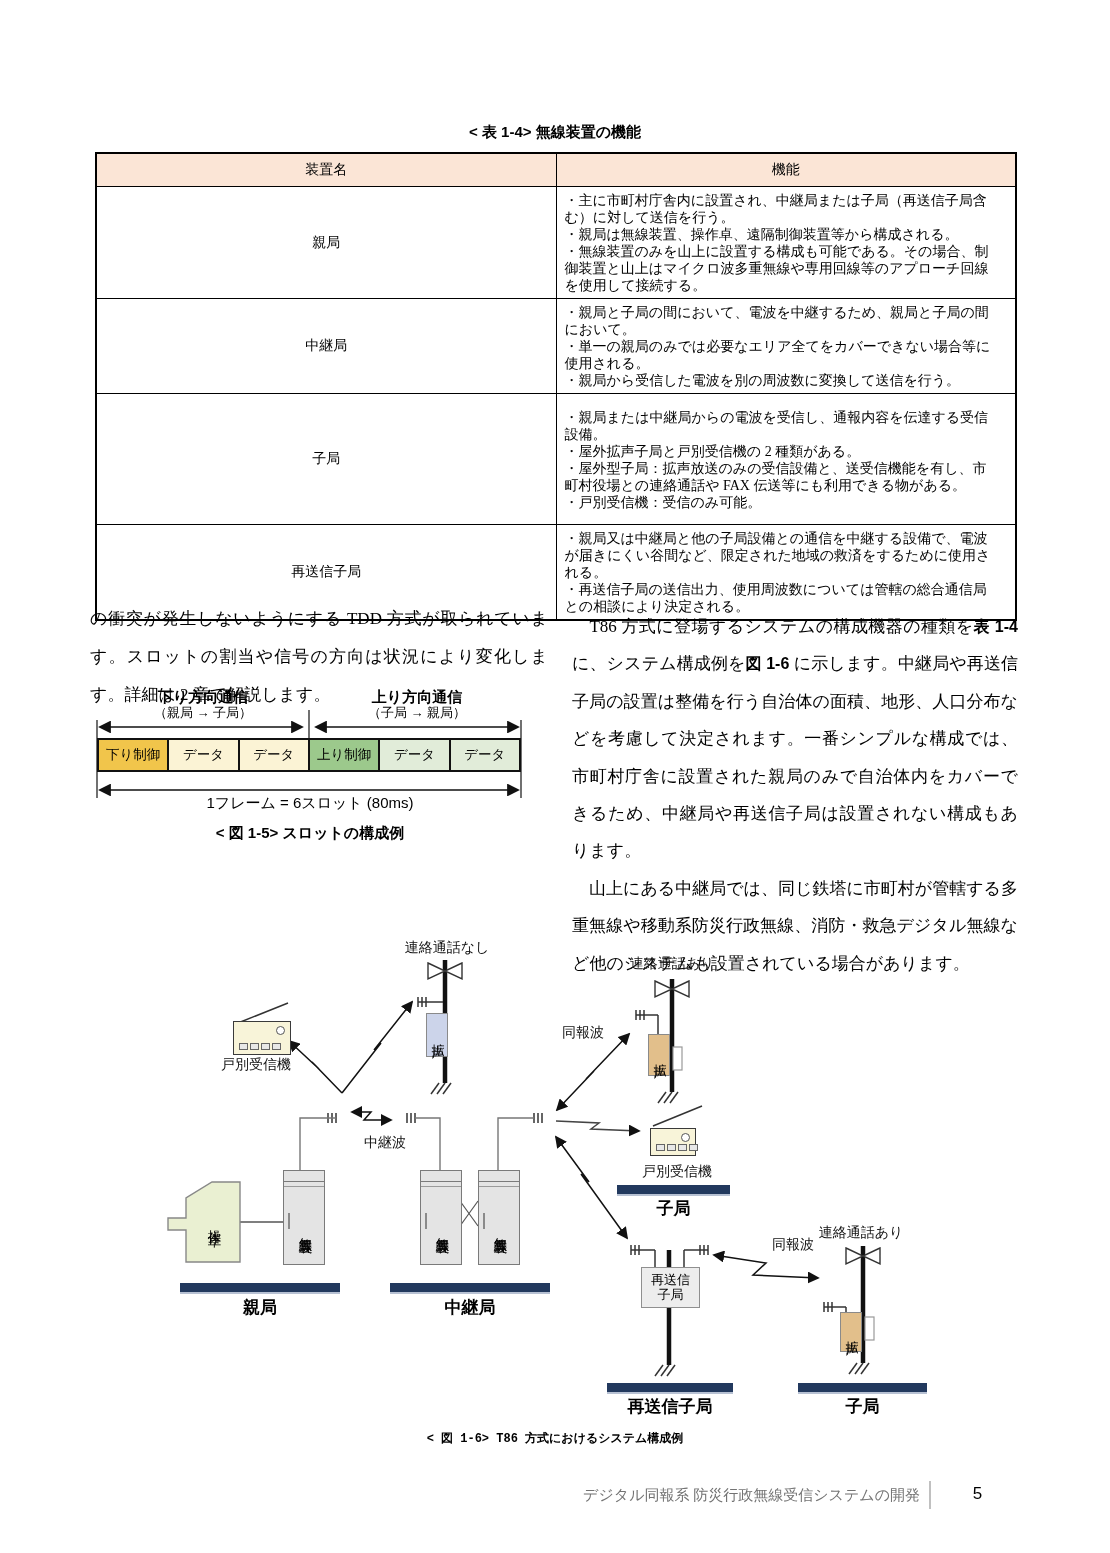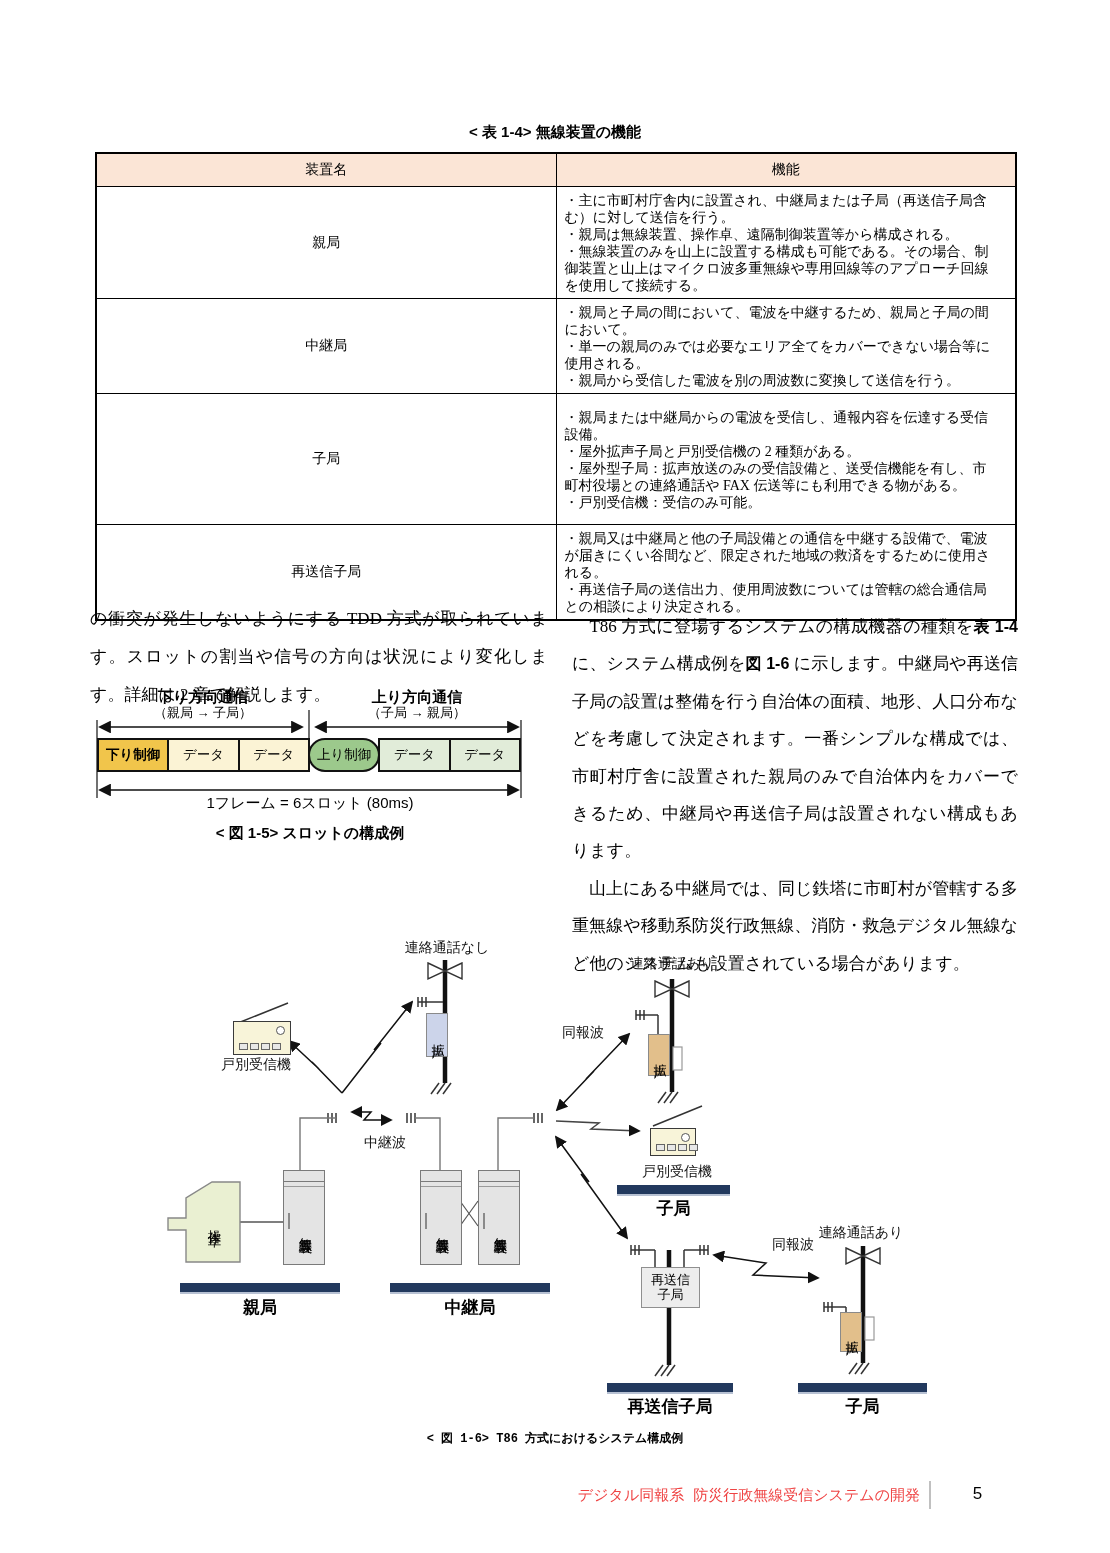--- a/index.html
+++ b/index.html
@@ -33,21 +33,21 @@
   .segb{font-family:var(--sans);font-weight:bold;font-size:16px;}
 
   
   .fig15{position:absolute;top:688px;left:92px;width:436px;height:172px;font-family:var(--sans);}
   .f15-lab{position:absolute;width:212px;text-align:center;font-size:15px;font-weight:bold;line-height:17px;}
   .f15-sub{font-weight:normal;font-size:13px;display:block;line-height:15px;}
   .f15-svg{position:absolute;left:0;top:20px;}
   .slots{position:absolute;left:5px;top:50px;width:424px;height:34px;display:flex;}
   .slot{flex:1 1 0;border:2px solid #111;margin-left:-2px;display:flex;align-items:center;
         justify-content:center;font-size:13.5px;white-space:nowrap;}
-  .slot:first-child{margin-left:0;font-weight:bold;}
+  .slot:first-child{margin-left:0;}
   .f15-frame{position:absolute;top:106px;left:0;width:436px;text-align:center;font-size:15px;}
   .f15-cap{position:absolute;top:136px;left:0;width:436px;text-align:center;font-size:15px;font-weight:bold;}
 
   
   .fig16{position:absolute;top:935px;left:90px;width:930px;height:530px;font-family:Liberation Mono, monospace;}
   .fig16 svg.underlay{position:absolute;left:0;top:0;}
   .f16-lab{position:absolute;text-align:center;font-size:14px;color:#111;}
   .f16-station{position:absolute;text-align:center;font-size:17px;font-weight:bold;}
   .bar{position:absolute;height:9px;background:var(--navy);border-bottom:2px solid #b7c1d3;}
   .vtext{writing-mode:vertical-rl;text-orientation:upright;letter-spacing:2px;}
@@ -67,21 +67,21 @@
   .recvbox .keys i{display:block;width:7px;height:5px;border:1px solid #666;background:#e8e8e8;}
   .retrans{position:absolute;left:551px;top:332px;width:57px;height:39px;background:#ededed;
            border:1.3px solid #8f8f8f;display:flex;flex-direction:column;align-items:center;
            justify-content:center;font-size:13px;line-height:15px;}
   .console-text{position:absolute;left:100px;top:252px;width:46px;height:70px;display:flex;
                 align-items:center;justify-content:center;font-size:13.5px;}
   .f16-cap{position:absolute;left:0;top:495px;width:930px;text-align:center;font-size:12px;font-weight:bold;}
 
   
   .footer-title{position:absolute;top:1486px;left:0;width:920px;text-align:right;
-                font-family:Liberation Mono, monospace;font-size:15px;color:#ef4444;}
+                font-family:Liberation Serif, serif;font-size:15px;color:#737373;}
   .footer-bar{position:absolute;top:1481px;left:929px;width:2px;height:28px;background:#c0c0c0;}
   .footer-num{position:absolute;top:1484px;left:955px;width:45px;text-align:center;
               font-family:var(--sans);font-size:17px;}
 </style>
 </head>
 <body>
 
 <div id="page">
 
   <div class="tbl-title">&lt; 表 1-4&gt; 無線装置の機能</div>
@@ -147,21 +147,21 @@
       <line x1="224" y1="19" x2="426" y2="19" stroke="#111" stroke-width="1.6" marker-start="url(#ah15)" marker-end="url(#ah15)"></line>
       <line x1="217" y1="2" x2="217" y2="30" stroke="#111" stroke-width="1.2"></line>
       <line x1="5" y1="12" x2="5" y2="90" stroke="#111" stroke-width="1.2"></line>
       <line x1="429" y1="12" x2="429" y2="90" stroke="#111" stroke-width="1.2"></line>
       <line x1="8" y1="82" x2="426" y2="82" stroke="#111" stroke-width="1.6" marker-start="url(#ah15)" marker-end="url(#ah15)"></line>
     </svg>
     <div class="slots">
       <div class="slot" style="background: rgb(241, 197, 75);">下り制御</div>
       <div class="slot" style="background: rgb(251, 243, 213);">データ</div>
       <div class="slot" style="background: rgb(251, 243, 213);">データ</div>
-      <div class="slot" style="background: rgb(156, 201, 140); border-radius: 17px;">上り制御</div>
+      <div class="slot" style="background: rgb(156, 201, 140);">上り制御</div>
       <div class="slot" style="background: rgb(225, 236, 217);">データ</div>
       <div class="slot" style="background: rgb(225, 236, 217);">データ</div>
     </div>
     <div class="f15-frame">1フレーム = 6スロット (80ms)</div>
     <div class="f15-cap">&lt; 図 1-5&gt; スロットの構成例</div>
   </div>
 
   <div class="rightcol">
     <div class="rc-body"><span>　T86 方式に登場するシステムの構成機器の種類を</span><span class="segb">表 1-4</span><span>に、システム構成例を</span><span class="segb">図 1-6</span><span> に示します。中継局や再送信子局の設置は整備を行う自治体の面積、地形、人口分布などを考慮して決定されます。一番シンプルな構成では、市町村庁舎に設置された親局のみで自治体内をカバーできるため、中継局や再送信子局は設置されない構成もあります。</span></div>
     <div class="rc-body" style="margin-top:0;">　山上にある中継局では、同じ鉄塔に市町村が管轄する多重無線や移動系防災行政無線、消防・救急デジタル無線など他のシステムも設置されている場合があります。</div>

